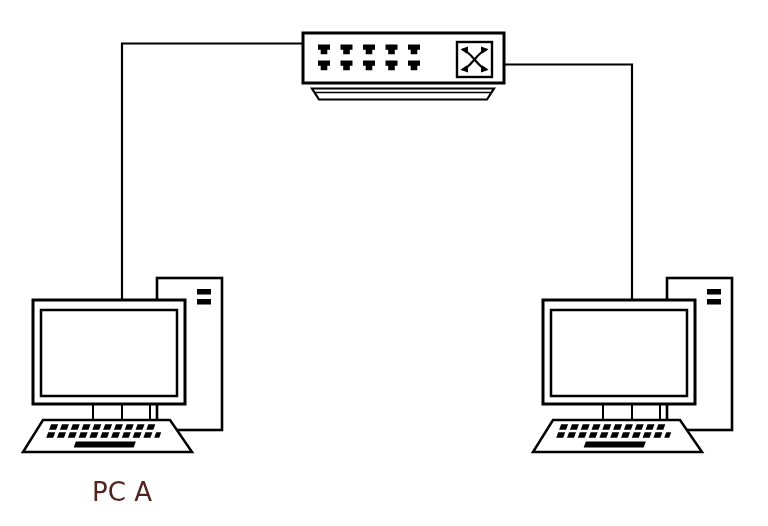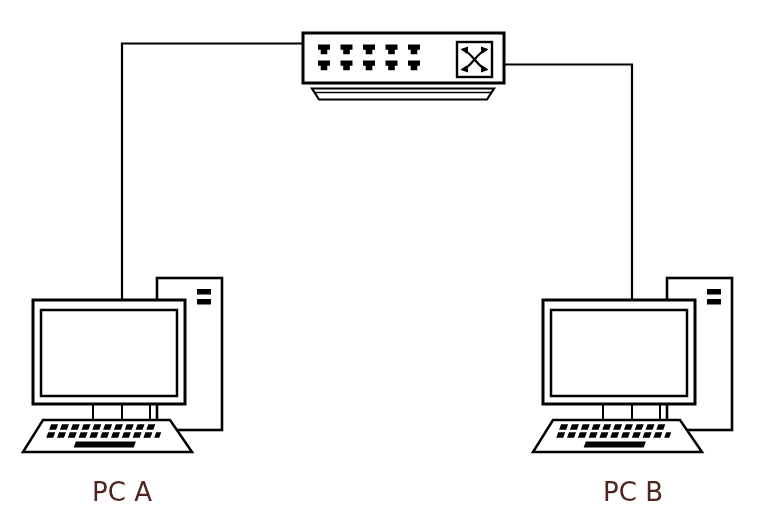--- a/index.html
+++ b/index.html
@@ -89,15 +89,14 @@
         <polygon points="312,88.5 494,88.5 487,99.5 319,99.5" fill="#ffffff" stroke="#000" stroke-width="2.2"></polygon>
         <line x1="315" y1="92.5" x2="491" y2="92.5" stroke="#000" stroke-width="1.6"></line>
       </g>
     </g>
 
     <use href="#pc-shape" x="20" y="268"></use>
     <use href="#pc-shape" x="530" y="268"></use>
   </svg>
 
   <div class="node-label" id="label-pc-a">PC A</div>
-  <div class="node-label" id="label-pc-b">PC B</div>
 
 </div>
 
 </body></html>

